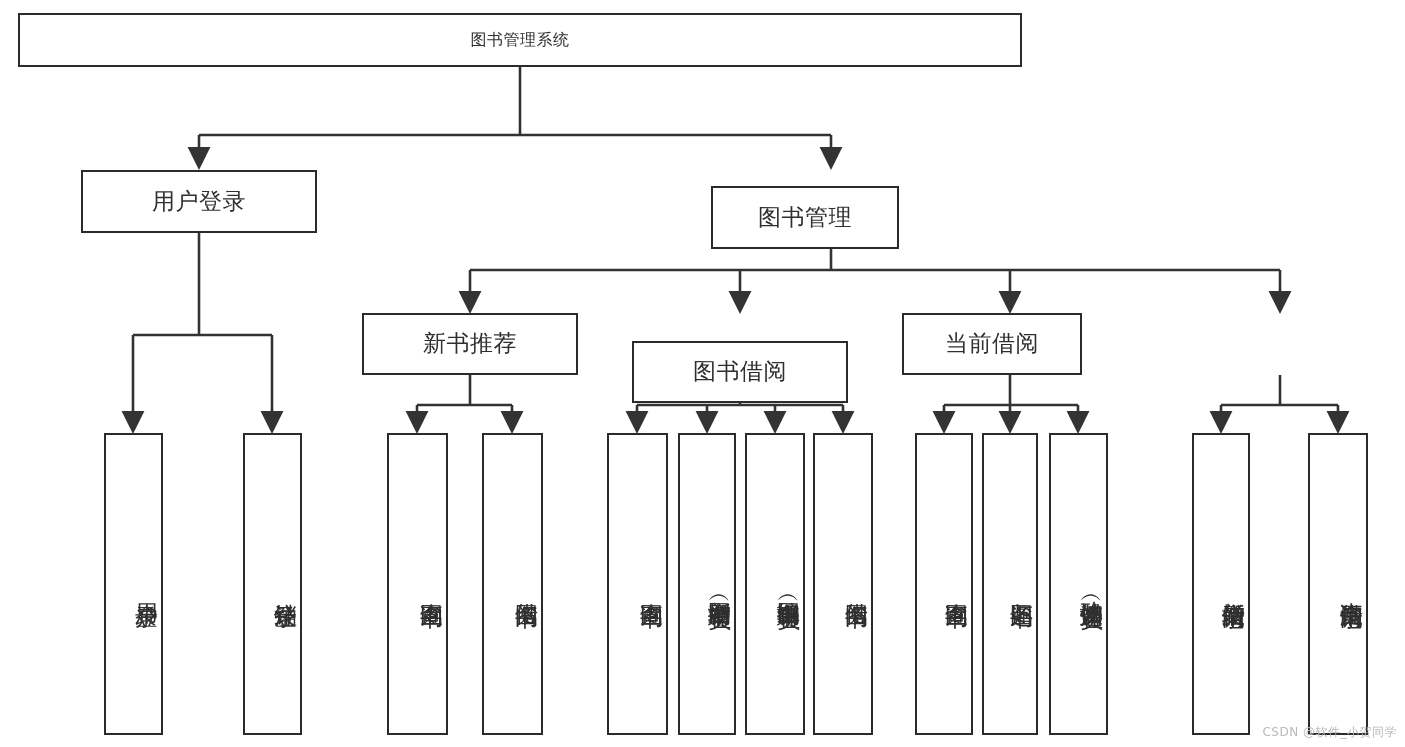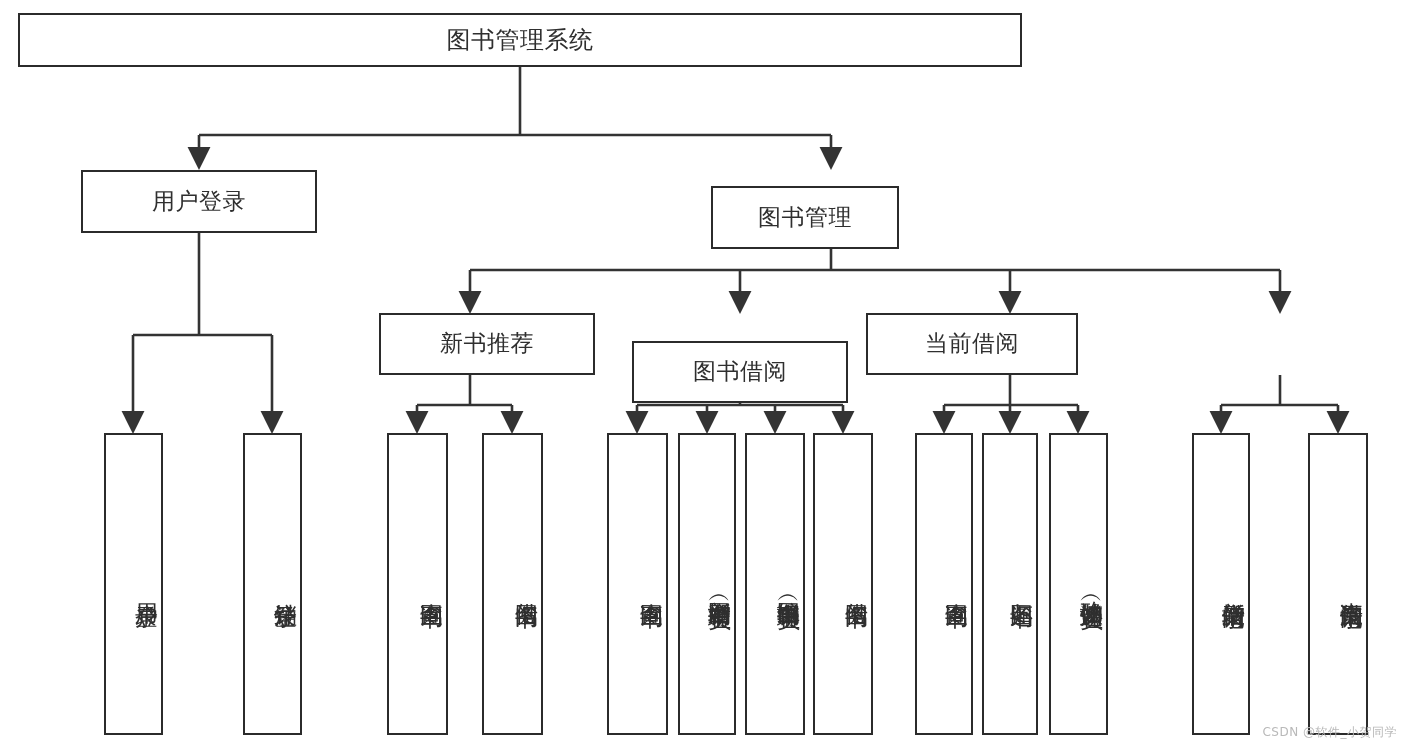--- a/index.html
+++ b/index.html
@@ -46,21 +46,21 @@
     font-size: 23px;
     line-height: 1.22;
     letter-spacing: 1px;
     writing-mode: vertical-rl;
     text-orientation: upright;
     align-items: flex-start;
     justify-content: center;
     padding-top: 6px;
   }
   .node.root {
-    font-size: 24px;
+    font-size: 16px;
   }
   .node.vertical .vtext {
     writing-mode: vertical-rl;
     text-orientation: upright;
     display: block;
     white-space: nowrap;
   }
   #watermark {
     position: absolute;
     right: 8px;
@@ -132,27 +132,27 @@
     <span>图书管理系统</span>
   </div>
 
   <div class="node horizontal" style="left:81px; top:170px; width:236px; height:63px;">
     <span>用户登录</span>
   </div>
   <div class="node horizontal" style="left:711px; top:186px; width:188px; height:63px;">
     <span>图书管理</span>
   </div>
 
-  <div class="node horizontal" style="left:362px; top:313px; width:216px; height:62px;margin-left:17px;">
+  <div class="node horizontal" style="left:362px; top:313px; width:216px; height:62px;">
     <span>新书推荐</span>
   </div>
   <div class="node horizontal" style="left:632px; top:313px; width:216px; height:62px;margin-top:28px;">
     <span>图书借阅</span>
   </div>
-  <div class="node horizontal" style="left:866px; top:313px; width:212px; height:62px;">
+  <div class="node horizontal" style="left:902px; top:313px; width:180px; height:62px;">
     <span>当前借阅</span>
   </div>
 
   <div class="node vertical" style="left:104px; top:433px; width:59px; height:302px;">
     <span class="vtext">用户登录</span>
   </div>
   <div class="node vertical" style="left:243px; top:433px; width:59px; height:302px;">
     <span class="vtext">注销登录</span>
   </div>
 

